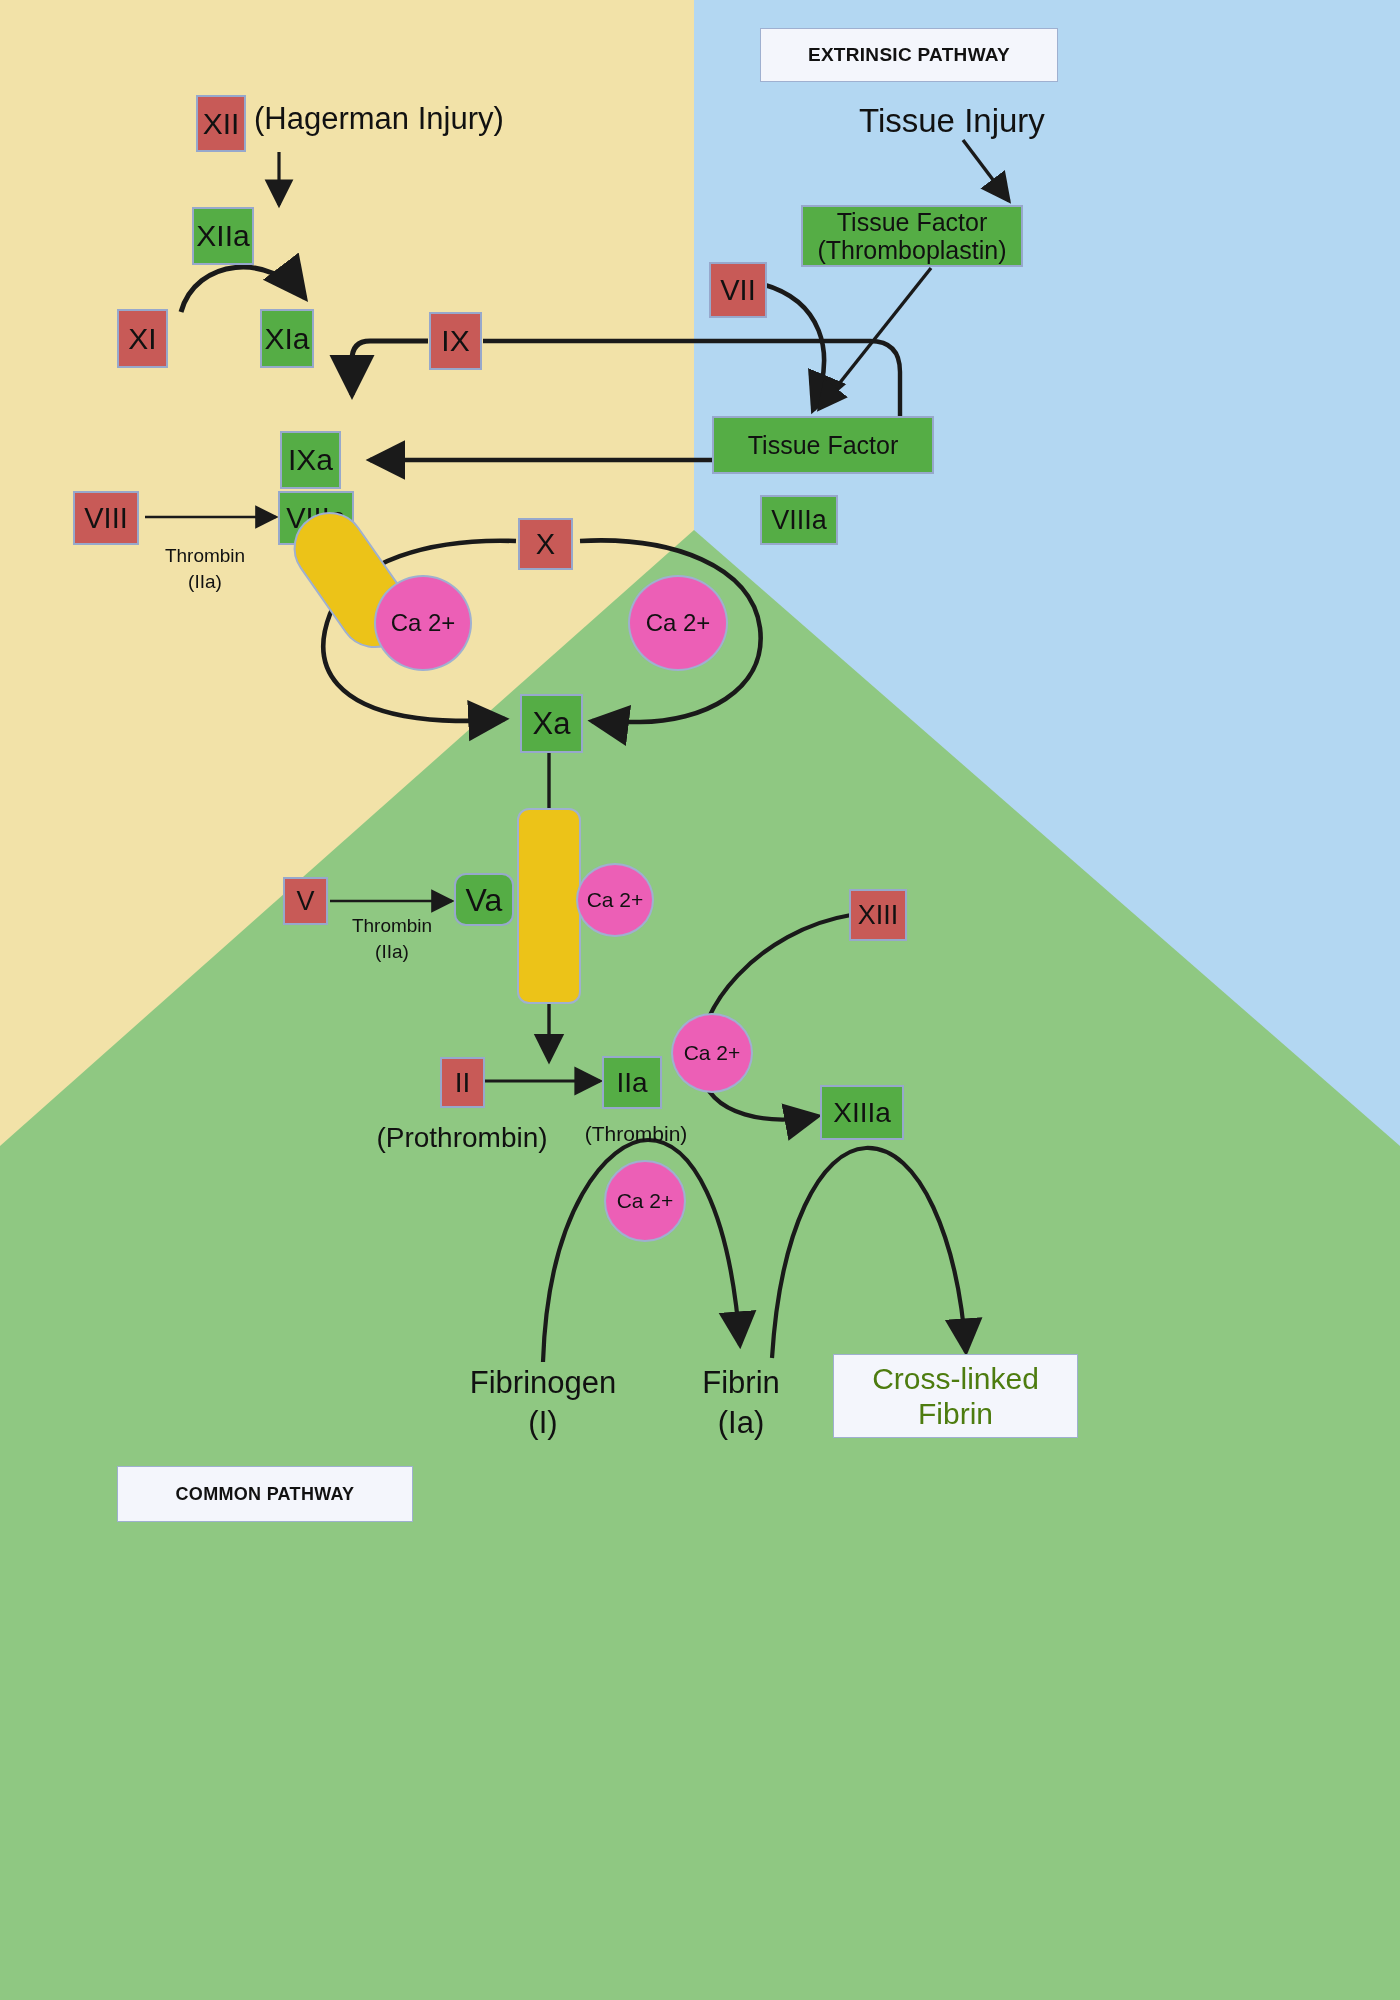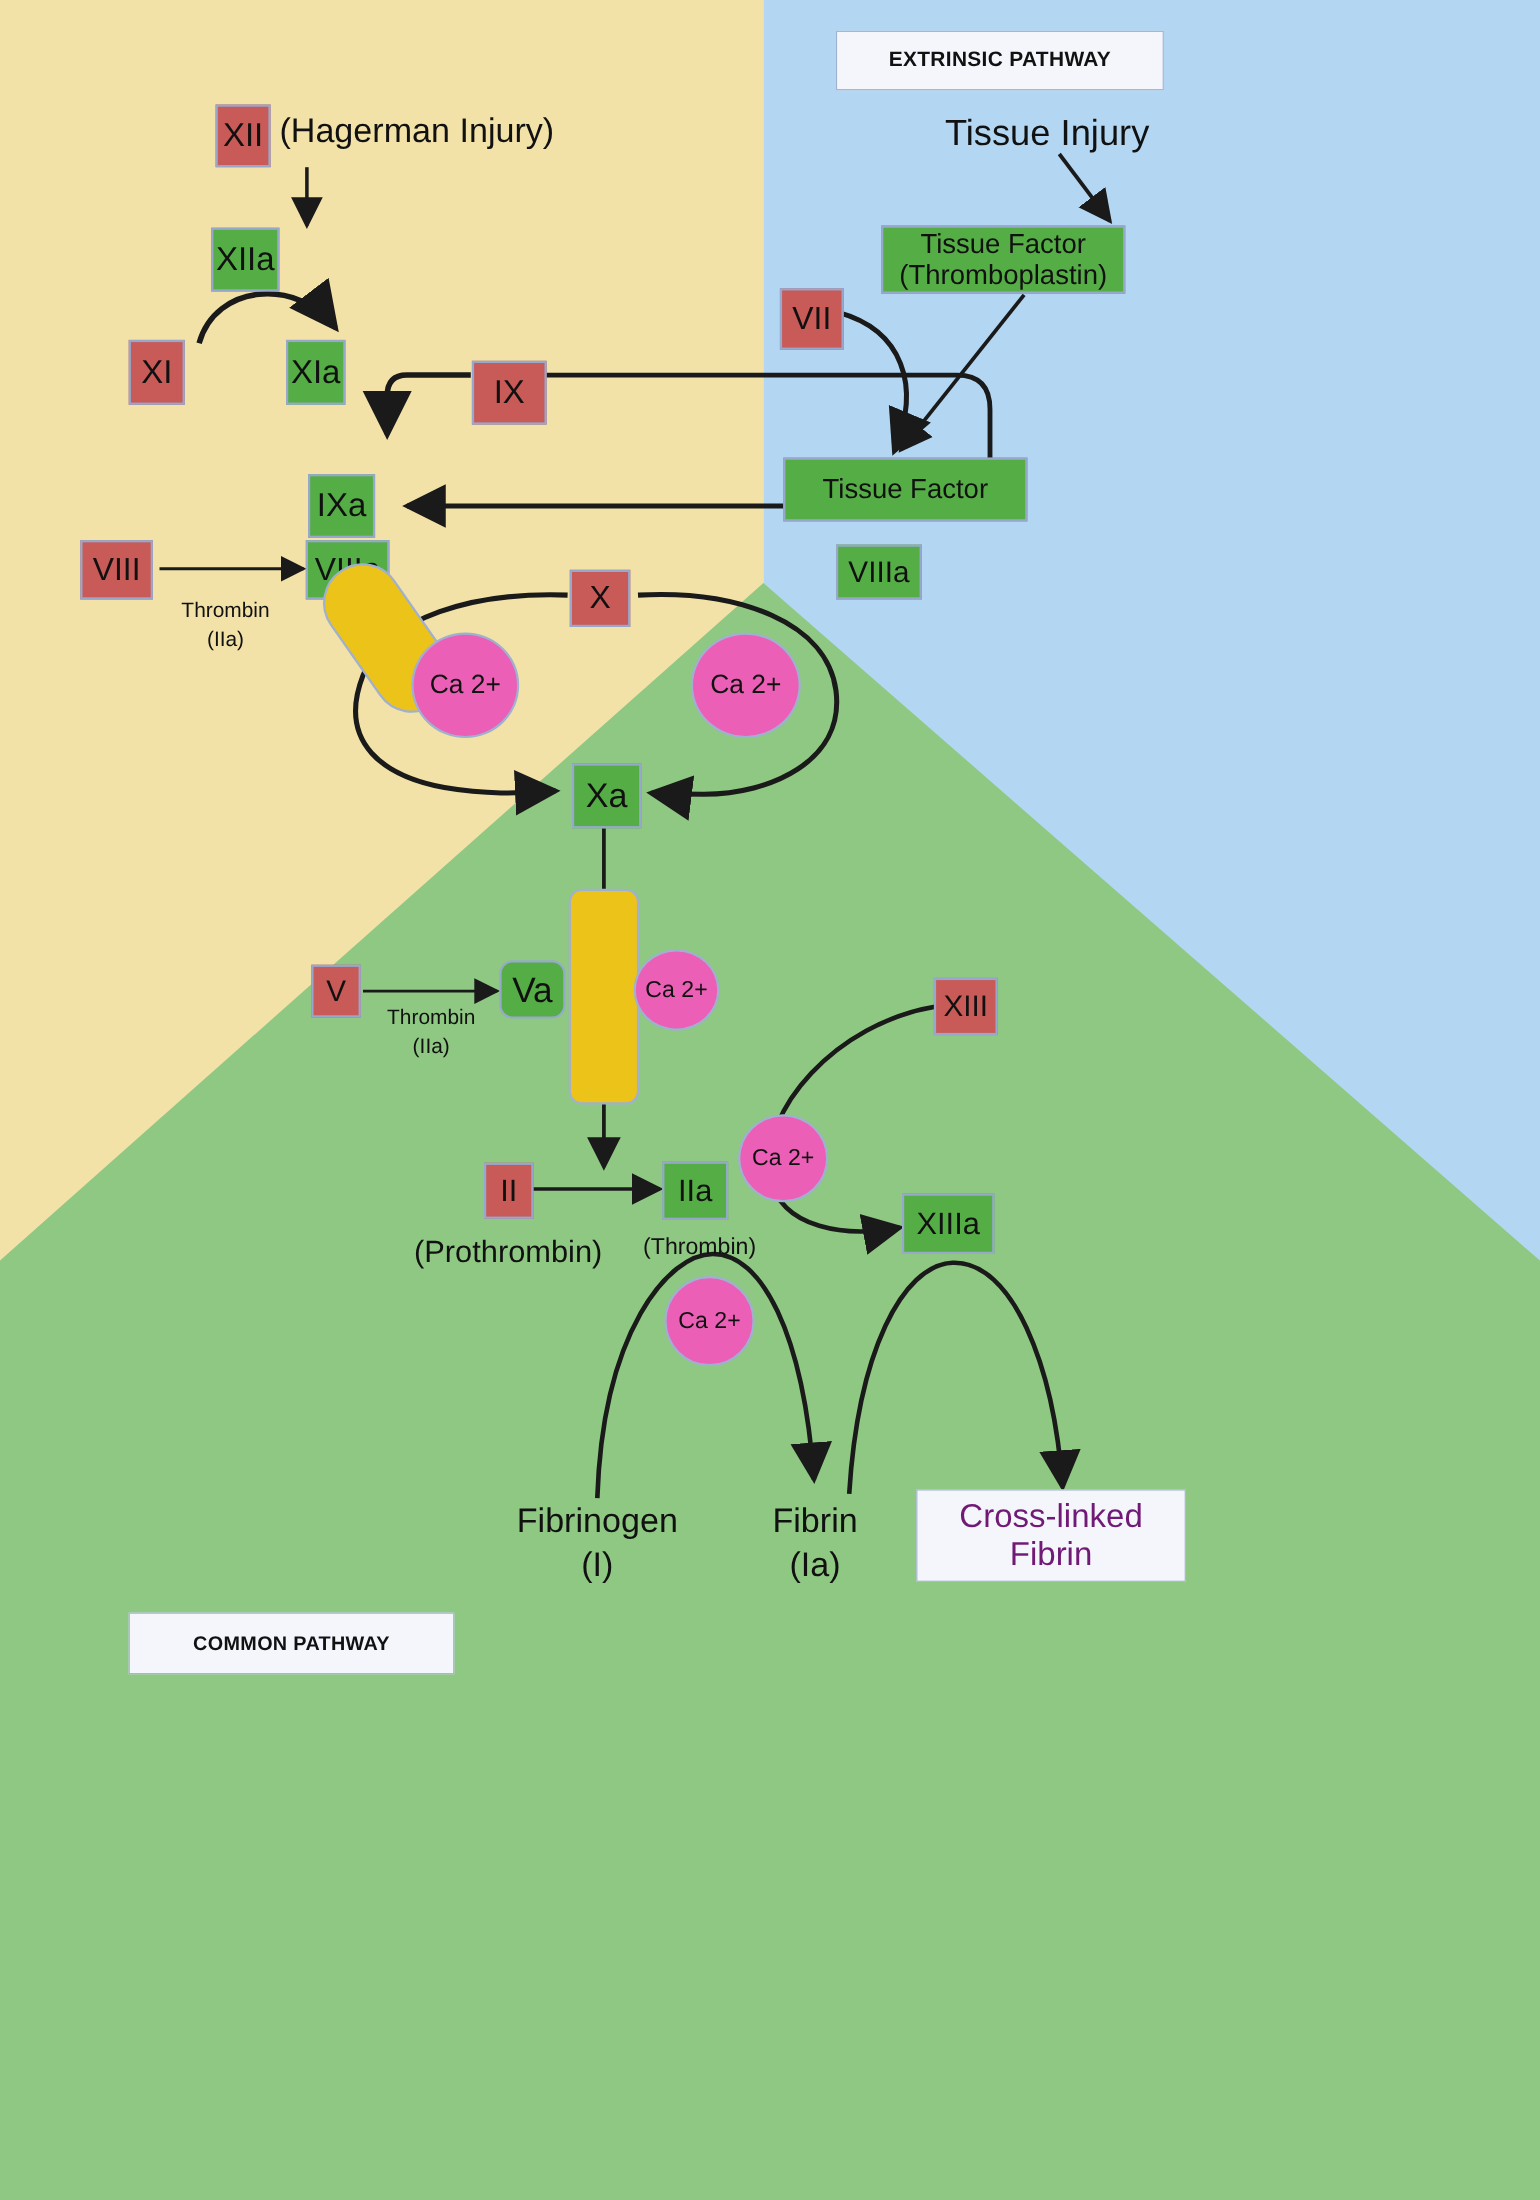--- a/index.html
+++ b/index.html
@@ -45,21 +45,21 @@
   }
 
   
   .tlabel{position:absolute;color:#111;white-space:nowrap;}
   .tcenter{transform:translateX(-50%);text-align:center;}
 
   
   .wbox{
     position:absolute;background:#f4f6fc;border:1.5px solid #9fb0d0;
     display:flex;align-items:center;justify-content:center;text-align:center;
-    color:#701a75;box-sizing:border-box;
+    color:#4d7c0f;box-sizing:border-box;
   }
 
   svg.overlay{position:absolute;left:0;top:0;width:1400px;height:2000px;pointer-events:none;}
 </style>
 </head>
 <body>
 
 <div id="stage">
 
   <div class="bg-intrinsic"></div>
@@ -129,21 +129,21 @@
   <div class="fbox green" style="left:192px;top:207px;width:62px;height:58px;font-size:30px;">
     <span>XIIa</span>
   </div>
 
   <div class="fbox red" style="left:117px;top:309px;width:51px;height:59px;font-size:30px;">
     <span>XI</span>
   </div>
   <div class="fbox green" style="left:260px;top:309px;width:54px;height:59px;font-size:30px;">
     <span>XIa</span>
   </div>
-  <div class="fbox red" style="left:429px;top:328px;width:68px;height:58px;font-size:30px;">
+  <div class="fbox red" style="left:429px;top:312px;width:53px;height:58px;font-size:30px;">
     <span>IX</span>
   </div>
 
   <div class="fbox green" style="left:280px;top:431px;width:61px;height:58px;font-size:30px;">
     <span>IXa</span>
   </div>
 
   <div class="fbox red" style="left:73px;top:491px;width:66px;height:54px;font-size:29px;">
     <span>VIII</span>
   </div>

